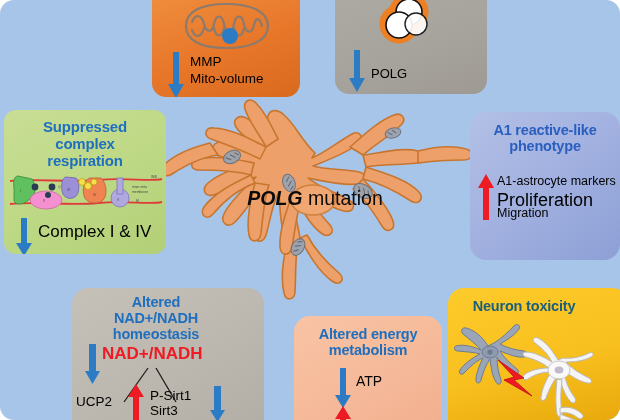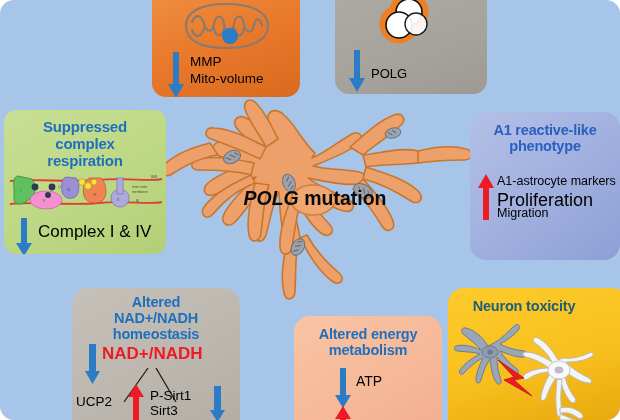--- a/index.html
+++ b/index.html
@@ -48,21 +48,21 @@
     position: absolute;
     left: 0; top: 92px;
     width: 330px;
     text-align: center;
     font-size: 19.5px;
     color: #0a0a0a;
     z-index: 6;
     white-space: nowrap;
   }
   #polg-text .ital { font-style: italic; font-weight: bold; }
-  #polg-text .norm { font-style: normal; font-weight: bold; }
+  #polg-text .norm { font-style: normal; font-weight: normal; }
 
   
   #panel-mito {
     left: 152px; top: -18px;
     width: 148px; height: 115px;
     border-radius: 0 0 14px 14px;
     background: linear-gradient(160deg, #f09240 0%, #e8772a 55%, #d86a1e 100%);
   }
   
   #panel-mtdna {
@@ -81,21 +81,21 @@
   
   #panel-a1 {
     left: 470px; top: 112px;
     width: 150px; height: 148px;
     border-radius: 16px;
     background: linear-gradient(140deg, #b3c0e6 0%, #a3b2e0 45%, #8d9fd6 100%);
   }
   
   #panel-nad {
     left: 72px; top: 288px;
-    width: 168px; height: 132px;
+    width: 192px; height: 132px;
     border-radius: 16px 16px 0 0;
     background: linear-gradient(150deg, #c6c1b8 0%, #bdb8af 55%, #b4afa6 100%);
     padding-left: 40px;
   }
   
   #panel-energy {
     left: 250px; top: 316px;
     width: 148px; height: 104px;
     border-radius: 16px 16px 0 0;
     background: linear-gradient(150deg, #f9c4a4 0%, #f5b999 60%, #f2b090 100%);

